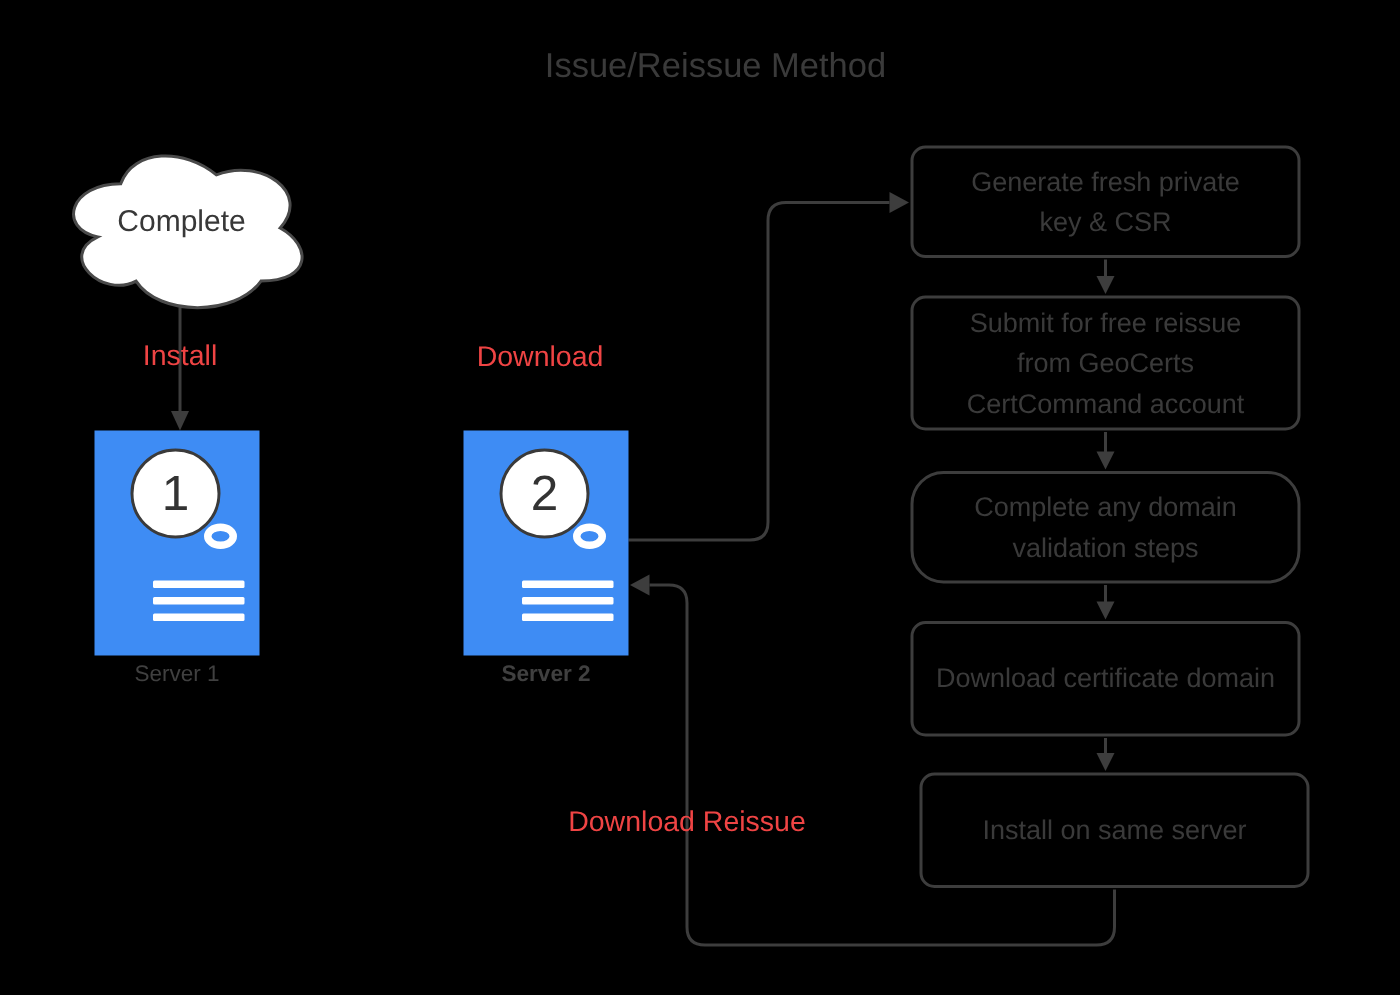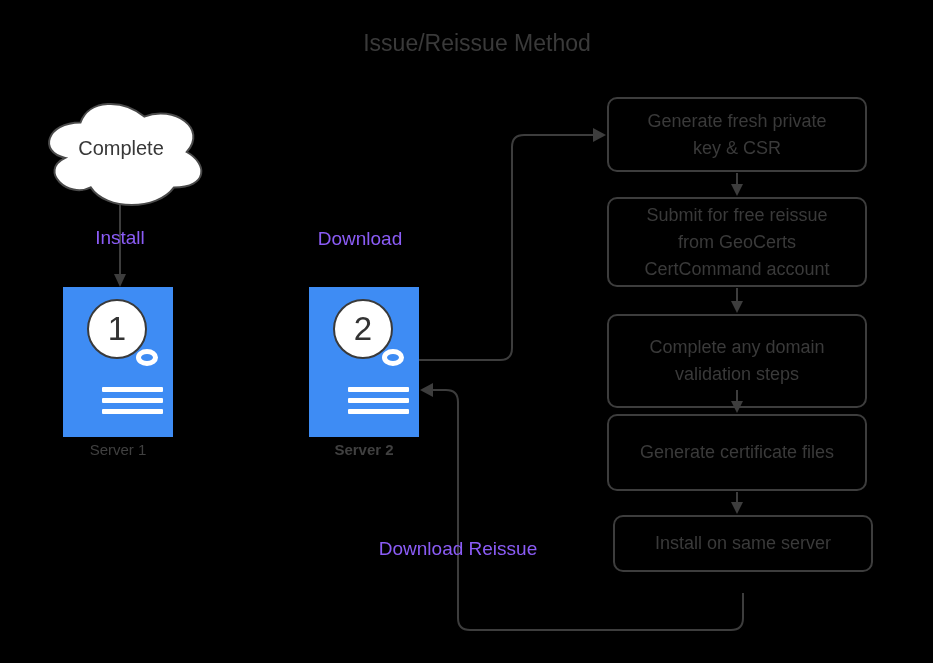--- a/index.html
+++ b/index.html
@@ -4,21 +4,21 @@
 <style>
   html,body{margin:0;padding:0;background:#000;}
   .canvas{position:relative;width:933px;height:663px;background:#000;overflow:hidden;
           font-family:"Liberation Sans", sans-serif;color:#3d3d3d;}
   .connectors{position:absolute;left:0;top:0;pointer-events:none;}
   .title{position:absolute;left:433px;top:30px;transform:translateX(-50%);
          font-size:23px;white-space:nowrap;color:#3a3a3a;margin-left:44px;}
   .cloud-svg{position:absolute;left:36px;top:91px;}
   .cloud-label{position:absolute;left:121px;top:137px;transform:translateX(-50%);
                font-size:20px;color:#383838;white-space:nowrap;}
-  .edge-label{position:absolute;transform:translateX(-50%);font-size:19px;white-space:nowrap;color:#8b5cf6;}
+  .edge-label{position:absolute;transform:translateX(-50%);font-size:19px;white-space:nowrap;color:#ef4444;}
   .lbl-install{left:120px;top:227px;}
   .lbl-reissue{left:360px;top:228px;}
   .lbl-install-reissue{left:458px;top:538px;}
   .server{position:absolute;width:110px;height:150px;background:#3e8cf4;}
   .server-1{left:63px;top:287px;}
   .server-2{left:309px;top:287px;}
   .server .disc{position:absolute;left:24px;top:12px;width:56px;height:56px;border-radius:50%;
                 background:#fff;border:2px solid #3a3a3a;display:flex;align-items:center;justify-content:center;
                 font-size:33px;color:#333;}
   .server .led{position:absolute;left:73px;top:62px;width:12px;height:7px;border:5px solid #fff;
@@ -26,23 +26,23 @@
   .server .bar{position:absolute;left:39px;width:61px;height:5px;background:#fff;border-radius:1px;}
   .server .bar1{top:100px;} .server .bar2{top:111px;} .server .bar3{top:122px;}
   .caption{position:absolute;transform:translateX(-50%);font-size:15px;color:#404040;white-space:nowrap;}
   .cap-1{left:118px;top:441px;} .cap-2{left:364px;top:441px;font-weight:bold;}
   .step{position:absolute;left:607px;width:260px;border:2px solid #3d3d3d;border-radius:10px;
         box-sizing:border-box;display:flex;align-items:center;justify-content:center;
         text-align:center;font-size:18px;line-height:27px;color:#3a3a3a;white-space:pre-line;
         padding:0 8px;background:transparent;}
   .step-1{top:97px;height:75px;}
   .step-2{top:197px;height:90px;}
-  .step-3{top:314px;height:94px;}
+  .step-3{top:314px;height:75px;border-radius:22px;}
   .step-4{top:414px;height:77px;}
-  .step-5{top:515px;height:57px;left:613px;}
+  .step-5{top:515px;height:77px;left:613px;}
   .line{stroke:#3d3d3d;stroke-width:2;fill:none;}
   .head{fill:#3d3d3d;stroke:none;}
 </style>
 </head>
 <body>
 
 <div class="canvas">
 
   <svg class="connectors" width="933" height="663" viewBox="0 0 933 663">
 
@@ -103,16 +103,16 @@
   </div>
   <div class="caption cap-2">Server 2</div>
 
   <div class="step step-1">Generate fresh private
 key &amp; CSR</div>
   <div class="step step-2">Submit for free reissue
 from GeoCerts
 CertCommand account</div>
   <div class="step step-3">Complete any domain
 validation steps</div>
-  <div class="step step-4">Generate certificate files</div>
+  <div class="step step-4">Download certificate domain</div>
   <div class="step step-5">Install on same server</div>
 
 </div>
 
 </body></html>

